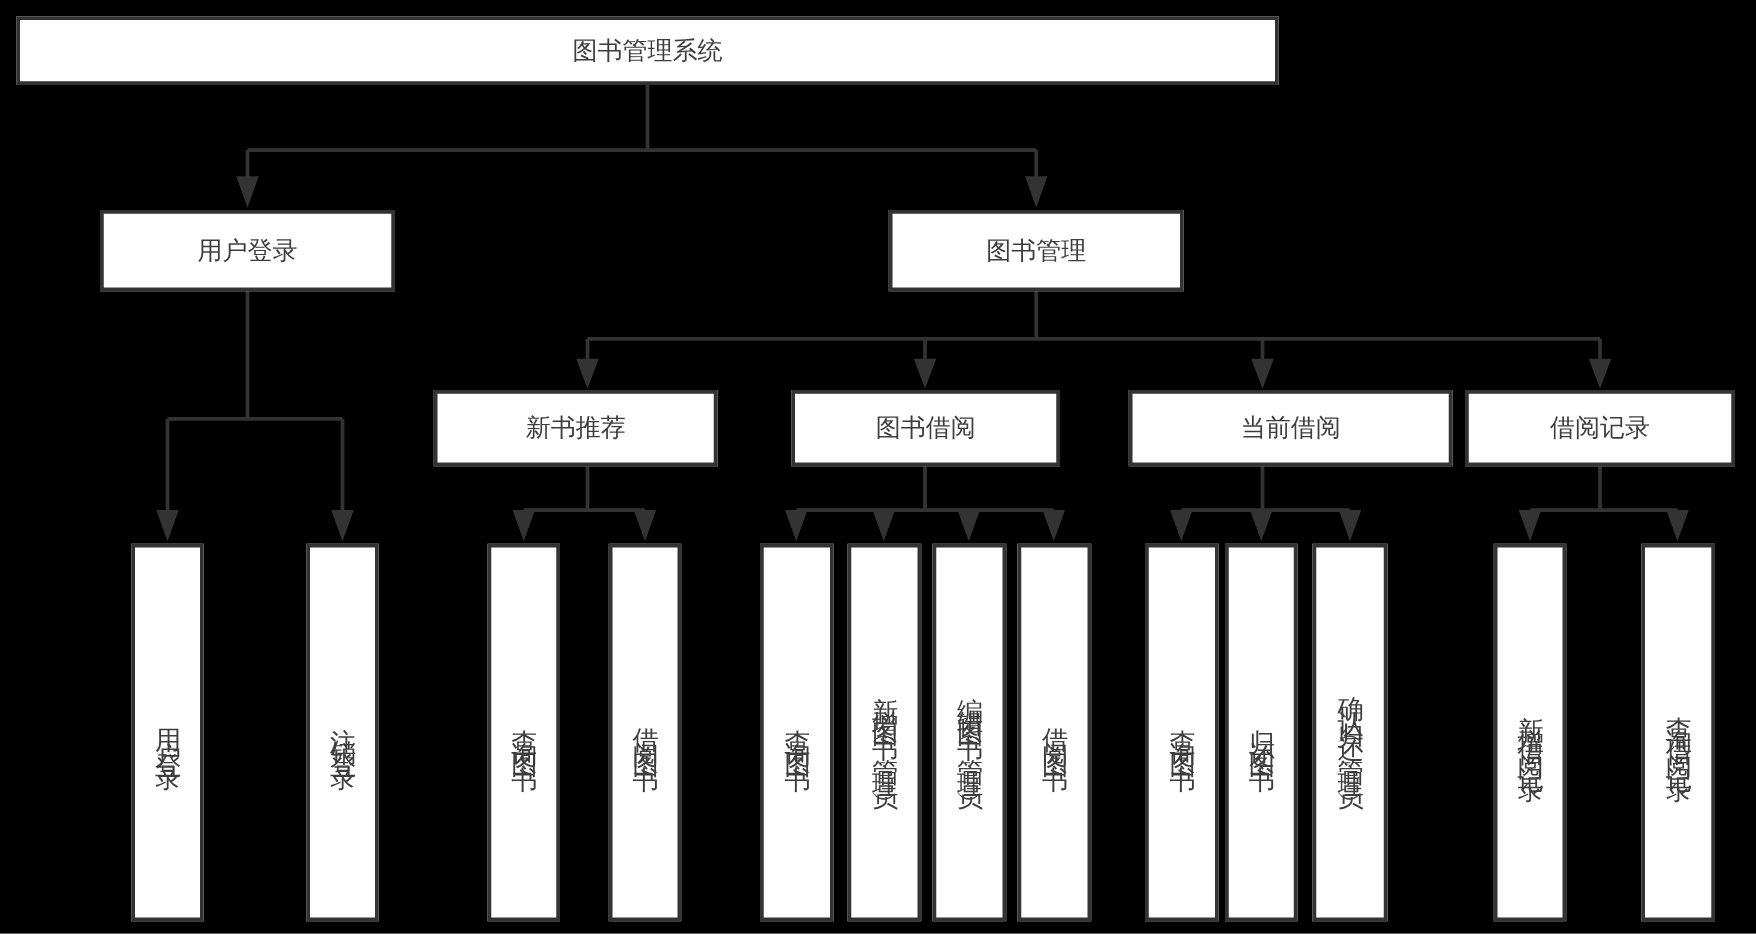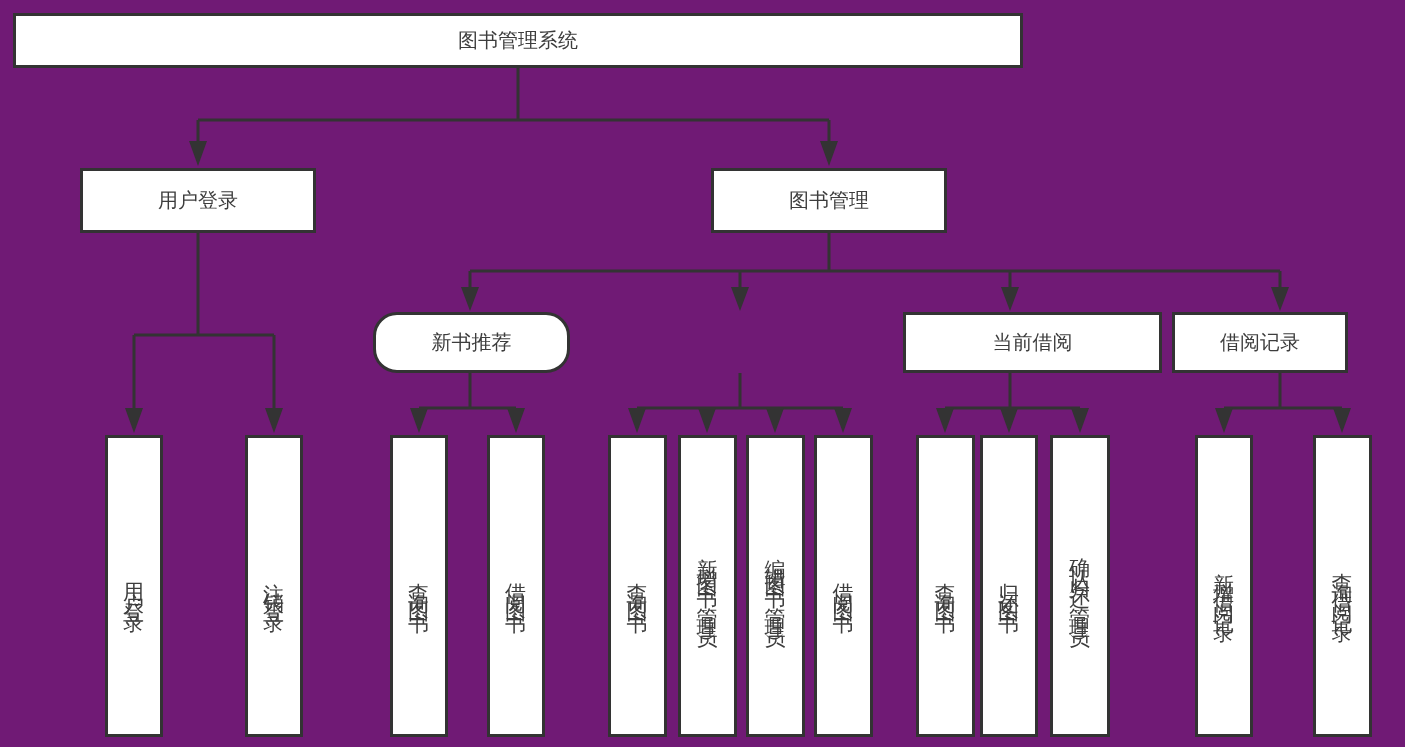--- a/index.html
+++ b/index.html
@@ -1,17 +1,17 @@
 <!DOCTYPE html>
 <html><head>
 <meta charset="utf-8">
 <style>
   html,body{margin:0;padding:0;background:#ffffff;}
   .stage{
-    position:relative;width:1405px;height:747px;background:#701a75;
+    position:relative;width:1405px;height:747px;background:#000000;
     font-family:"Liberation Sans","DejaVu Sans",sans-serif;overflow:hidden;
   }
   .connectors{position:absolute;left:0;top:0;z-index:1;}
   .box{
     position:absolute;box-sizing:border-box;z-index:2;
     border:3px solid #333333;background:#ffffff;
     display:flex;align-items:center;justify-content:center;
     color:#3d3d3d;font-size:20px;white-space:nowrap;
   }
   .leaf{top:435px;height:302px;}
@@ -60,23 +60,24 @@
       <polygon points="1215,408 1233,408 1224,433"></polygon>
       <polygon points="1333,408 1351,408 1342,433"></polygon>
     </g>
   </svg>
 
   <div class="box" style="left:13px;top:13px;width:1010px;height:55px;">图书管理系统</div>
 
   <div class="box" style="left:80px;top:168px;width:236px;height:65px;">用户登录</div>
   <div class="box" style="left:711px;top:168px;width:236px;height:65px;text-align:center;">图书管理</div>
 
-  <div class="box" style="left:373px;top:312px;width:197px;height:61px;border-radius:24px;">新书推荐</div>
+  <div class="box" style="left:347px;top:312px;width:227px;height:61px;">新书推荐</div>
+  <div class="box" style="left:633px;top:312px;width:215px;height:61px;">图书借阅</div>
   <div class="box" style="left:903px;top:312px;width:259px;height:61px;">当前借阅</div>
-  <div class="box" style="left:1172px;top:312px;width:176px;height:61px;">借阅记录</div>
+  <div class="box" style="left:1172px;top:312px;width:216px;height:61px;">借阅记录</div>
 
   <div class="box leaf" style="left:105px;width:58px;">
     <span class="vtext">用户登录</span>
   </div>
   <div class="box leaf" style="left:245px;width:58px;">
     <span class="vtext">注销登录</span>
   </div>
 
   <div class="box leaf" style="left:390px;width:58px;">
     <span class="vtext">查询图书</span>

